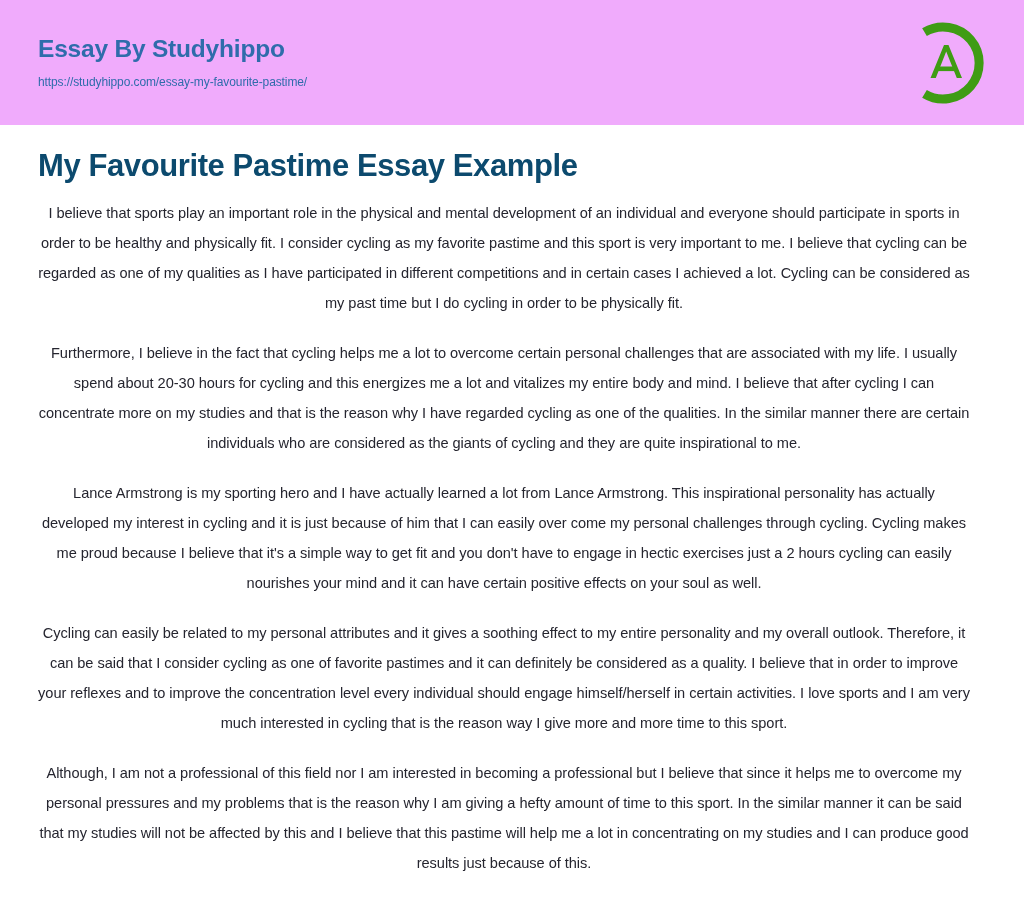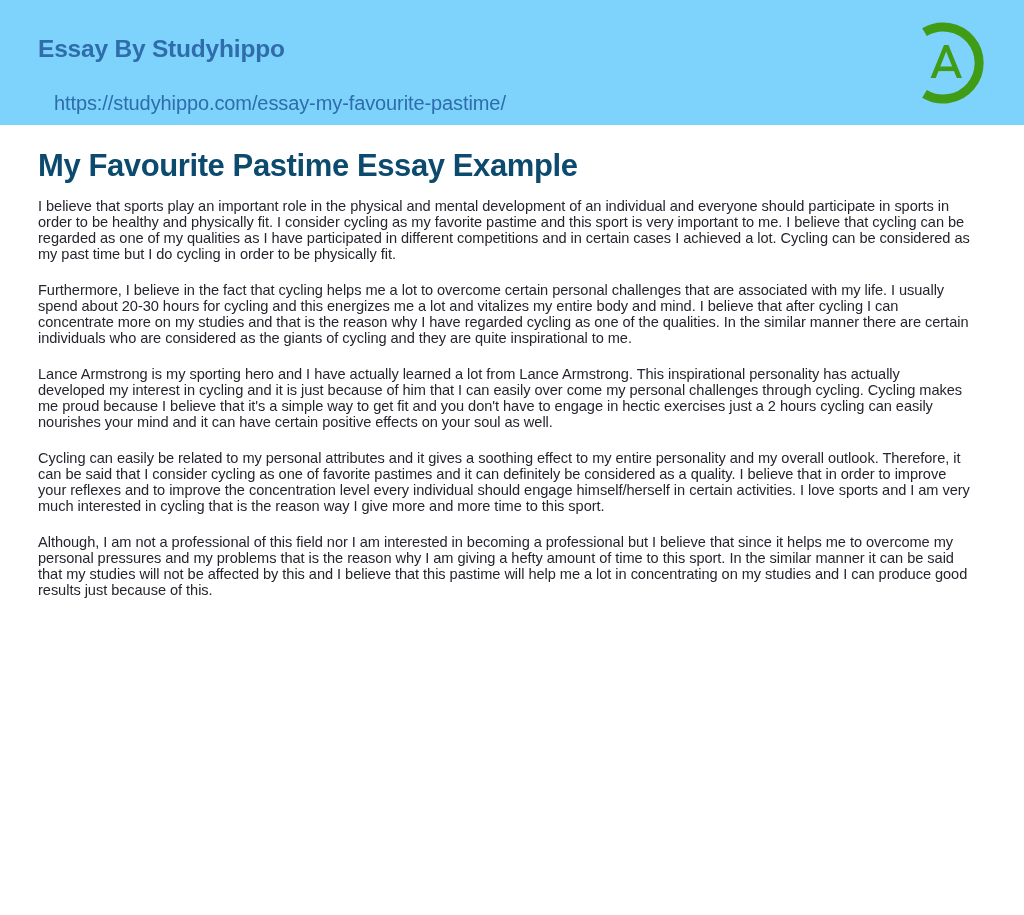--- a/index.html
+++ b/index.html
@@ -11,42 +11,42 @@
     height: 915px;
     background: #ffffff;
     font-family: "Liberation Sans", sans-serif;
     overflow: hidden;
   }
 
   
   .site-header {
     position: relative;
     height: 125px;
-    background: #7dd3fc;
+    background: #f0abfc;
     box-sizing: border-box;
     padding: 8px 38px;
   }
   .header-text {
     position: absolute;
     left: 38px;
     top: 0;
   }
   .brand-title {
     margin: 0;
     padding-top: 36px;
     font-size: 24.5px;
     font-weight: bold;
     color: #2f6cab;
     letter-spacing: -0.2px;
     line-height: 1.1;
   }
   .brand-url {
-    margin: 16px;
+    margin: 0;
     padding-top: 13px;
-    font-size: 20px;
+    font-size: 12px;
     color: #2f6cab;
     letter-spacing: -0.1px;
     line-height: 1.1;
   }
 
   
   .logo {
     position: absolute;
     right: 32px;
     top: 17px;
@@ -73,24 +73,24 @@
     letter-spacing: -0.4px;
     line-height: 1.25;
     font-stretch: condensed;
   }
   .article-body {
     padding-top: 12px;
   }
   .article-body p {
     margin: 0 16px 20px 0;
     font-size: 14.6px;
-    line-height: 16px;
+    line-height: 30px;
     color: #25252f;
     letter-spacing: -0.05px;
-    text-align: left;
+    text-align: center;
   }
   .article-body p:last-child {
     margin-bottom: 0;
   }
 </style>
 </head>
 <body>
 
 <header class="site-header">
   <div class="header-text">

